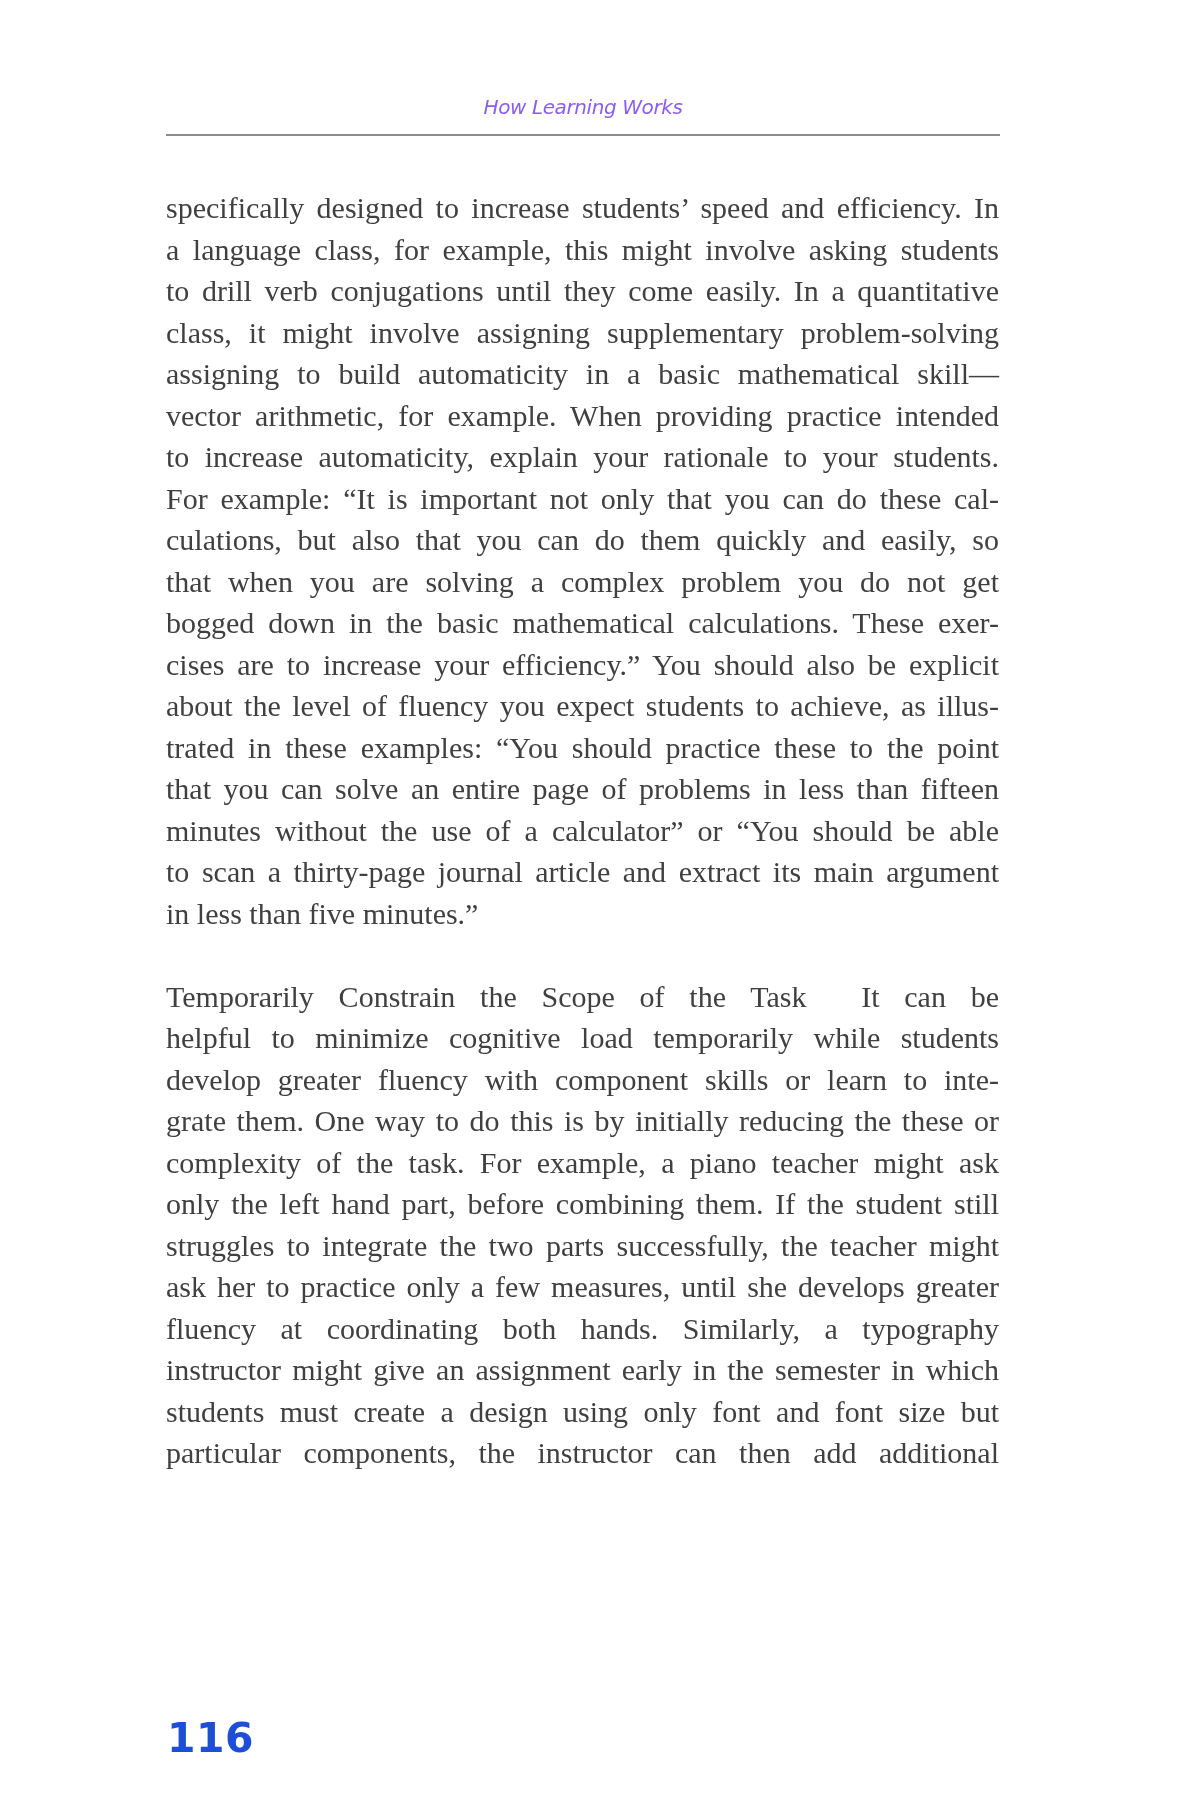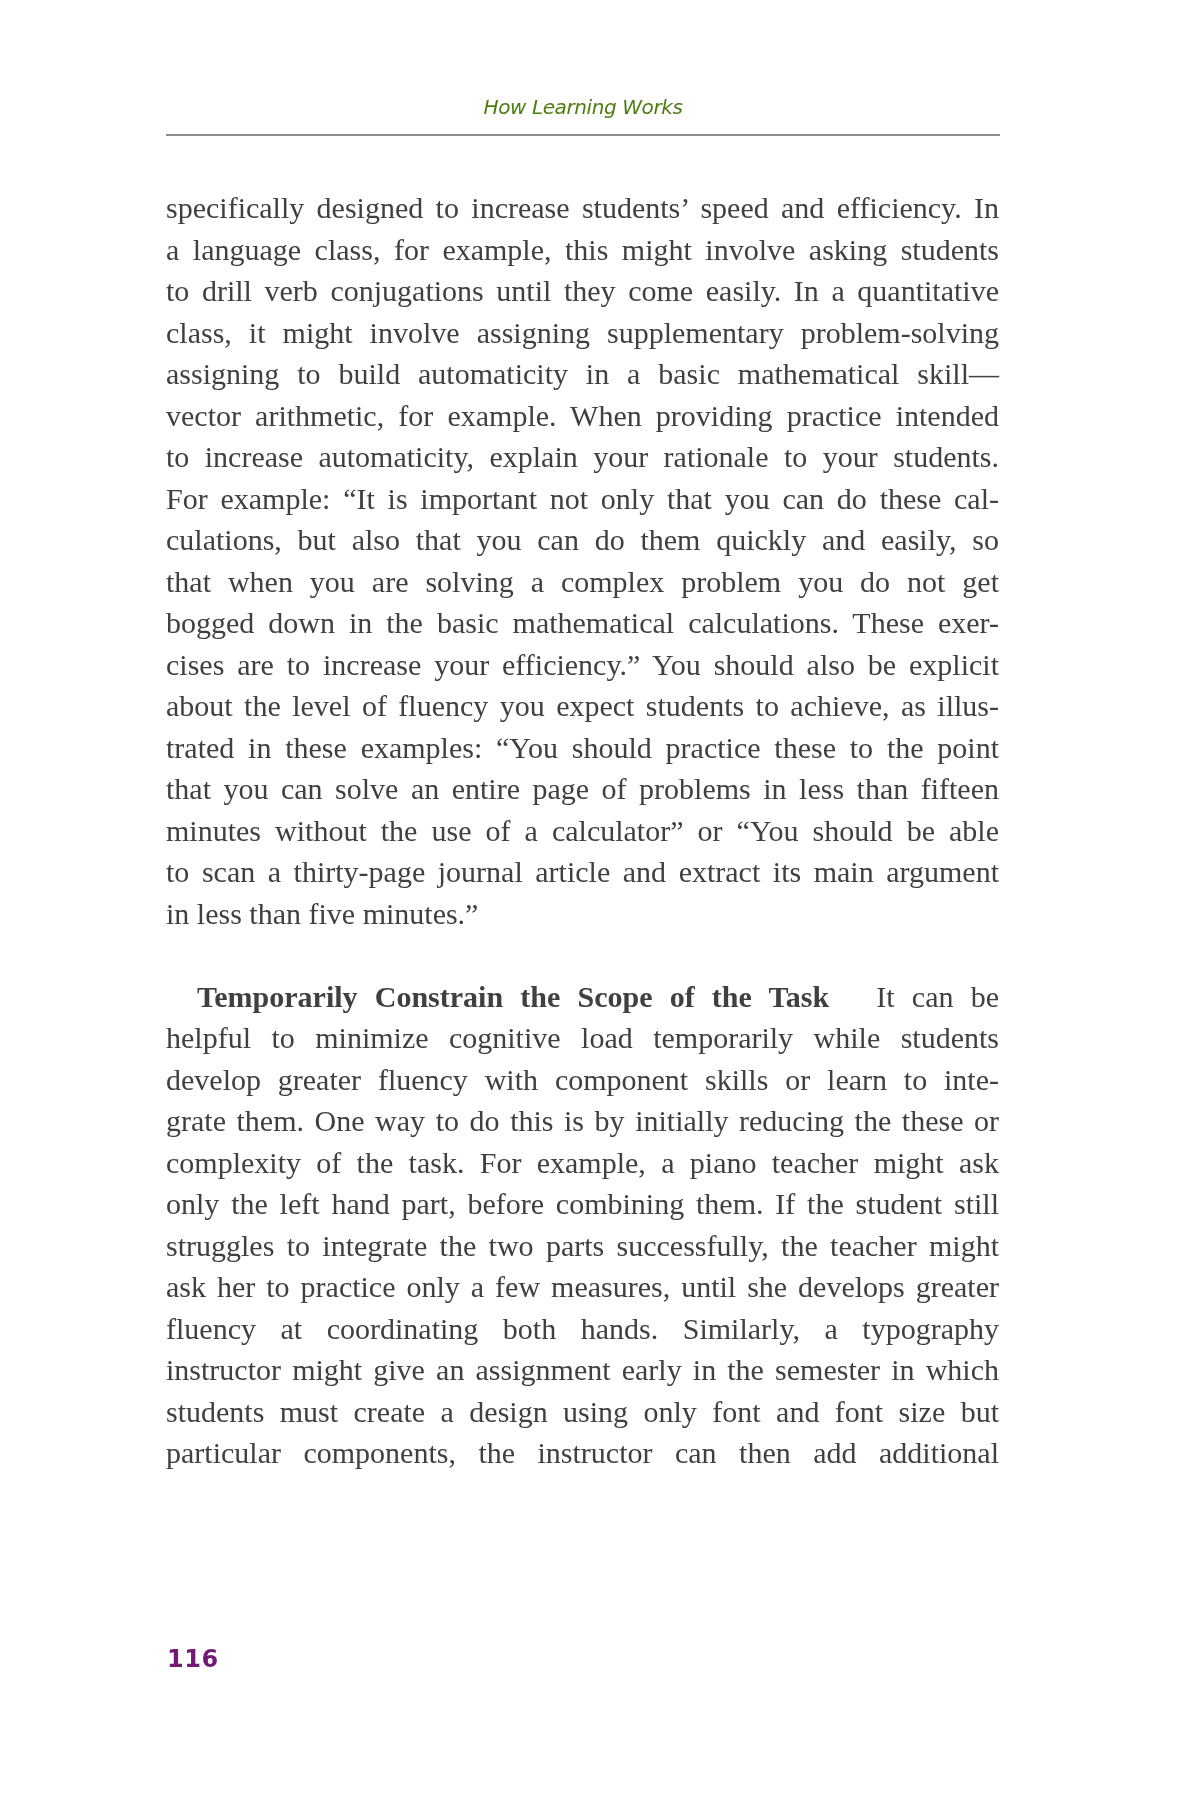--- a/index.html
+++ b/index.html
@@ -17,21 +17,21 @@
     position: absolute;
     left: 166px;
     width: 834px;
     top: 97px;
     text-align: center;
     font-family: "DejaVu Sans", sans-serif;
     font-style: italic;
     font-weight: normal;
     font-size: 20px;
     line-height: 1;
-    color: #4d7c0f;
+    color: #8b5cf6;
     letter-spacing: -0.4px;
   }
   .head-rule {
     position: absolute;
     left: 166px;
     width: 834px;
     top: 134px;
     height: 0;
     border-top: 2px solid #8c8c8c;
   }
@@ -54,32 +54,31 @@
     overflow: visible;
   }
   .line.last {
     text-align: right;
     text-align-last: left;
   }
   .line.blank {
     height: 41.5px;
   }
   .run-in-head {
-    font-weight: bold;
-    margin-left: 31px;
+    font-weight: normal;
   }
   .folio {
     position: absolute;
     left: 167px;
-    top: 1647px;
+    top: 1718px;
     font-family: "DejaVu Sans", sans-serif;
     font-weight: bold;
-    font-size: 24px;
+    font-size: 41px;
     line-height: 1;
-    color: #701a75;
+    color: #1d4ed8;
     letter-spacing: 0.5px;
   }
 </style>
 </head>
 <body>
 
 <div class="running-head">How Learning Works</div>
 <div class="head-rule"></div>
 
 <div class="body-text">

